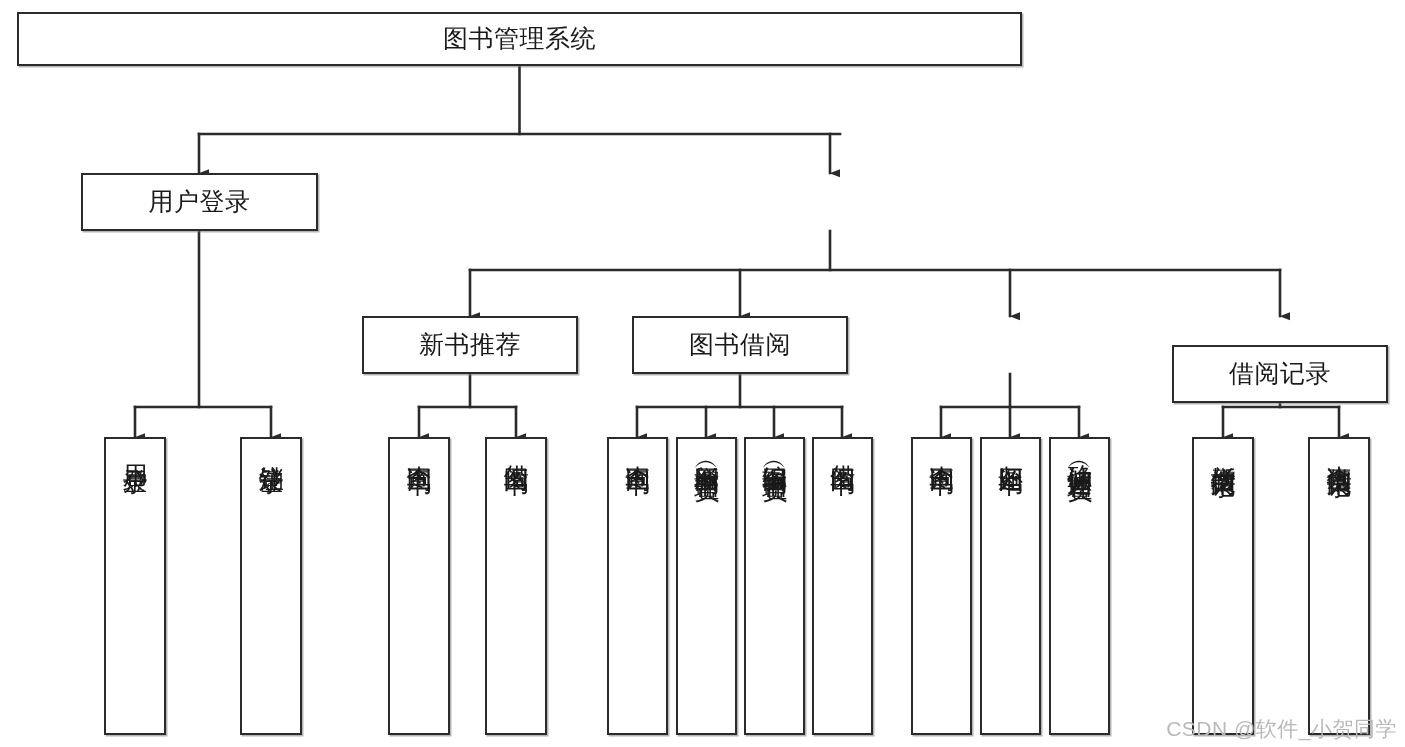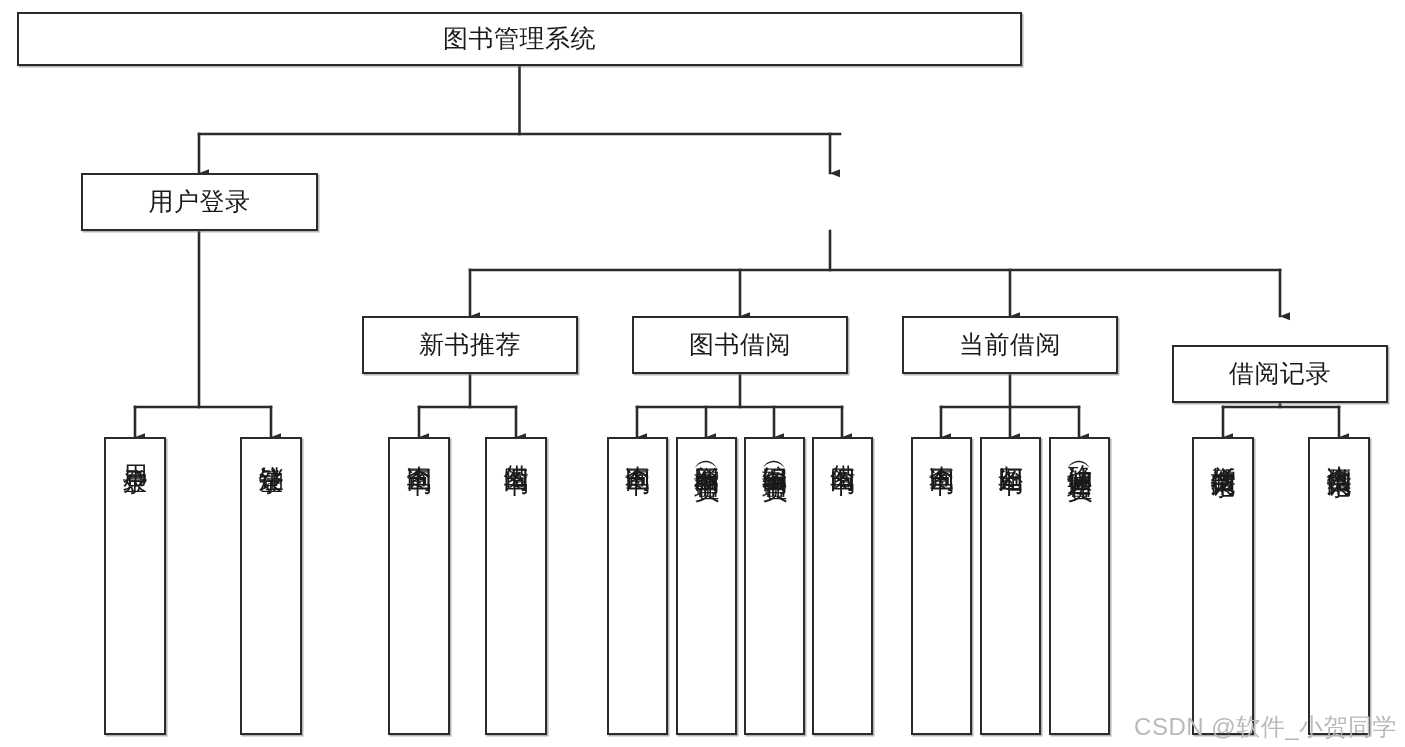--- a/index.html
+++ b/index.html
@@ -58,21 +58,21 @@
     font-size: 25px;
     line-height: 1.18;
     letter-spacing: 2px;
     white-space: nowrap;
     margin: 0 auto;
   }
   .watermark {
     position: absolute;
     right: 8px;
     bottom: 4px;
-    font-size: 24px;
+    font-size: 21px;
     color: #b9b9b9;
     white-space: nowrap;
     font-family: "Liberation Sans", "DejaVu Sans", sans-serif;
     letter-spacing: 0.5px;
   }
 </style>
 </head>
 <body>
 
 <div id="canvas">
@@ -134,23 +134,20 @@
   <div class="node h" style="left:81px; top:173px; width:237px; height:58px;">
     <span class="label">用户登录</span>
   </div>
 
   <div class="node h" style="left:362px; top:316px; width:216px; height:58px;">
     <span class="label">新书推荐</span>
   </div>
   <div class="node h" style="left:632px; top:316px; width:216px; height:58px;">
     <span class="label">图书借阅</span>
   </div>
-  <div class="node h" style="left:902px; top:316px; width:216px; height:58px;">
-    <span class="label">当前借阅</span>
-  </div>
   <div class="node h" style="left:1172px; top:316px; width:216px; height:58px;margin-top:29px;">
     <span class="label">借阅记录</span>
   </div>
 
   <div class="node v" style="left:104px; top:437px; width:62px; height:298px;">
     <span class="label">用户登录</span>
   </div>
   <div class="node v" style="left:240px; top:437px; width:62px; height:298px;">
     <span class="label">注销登录</span>
   </div>

